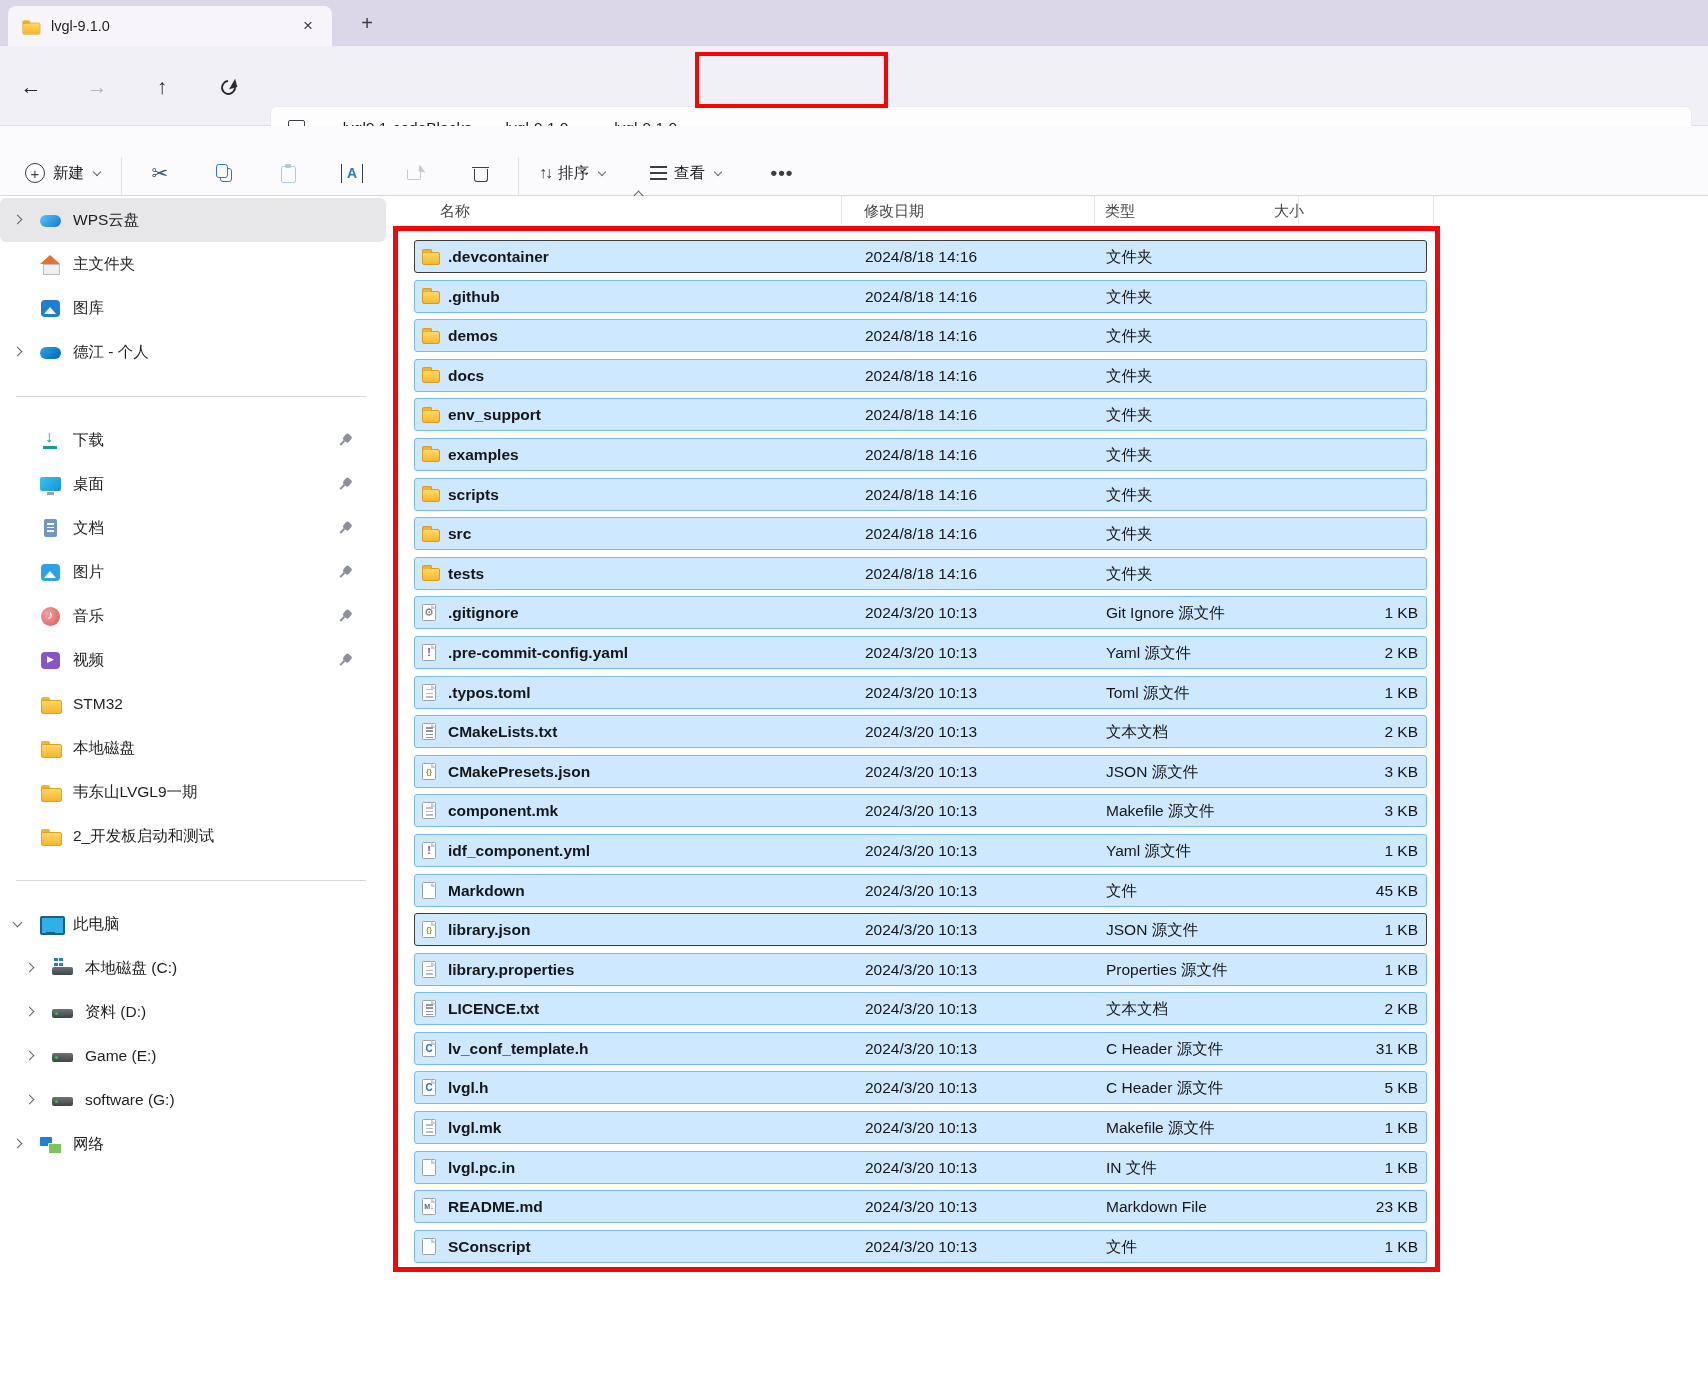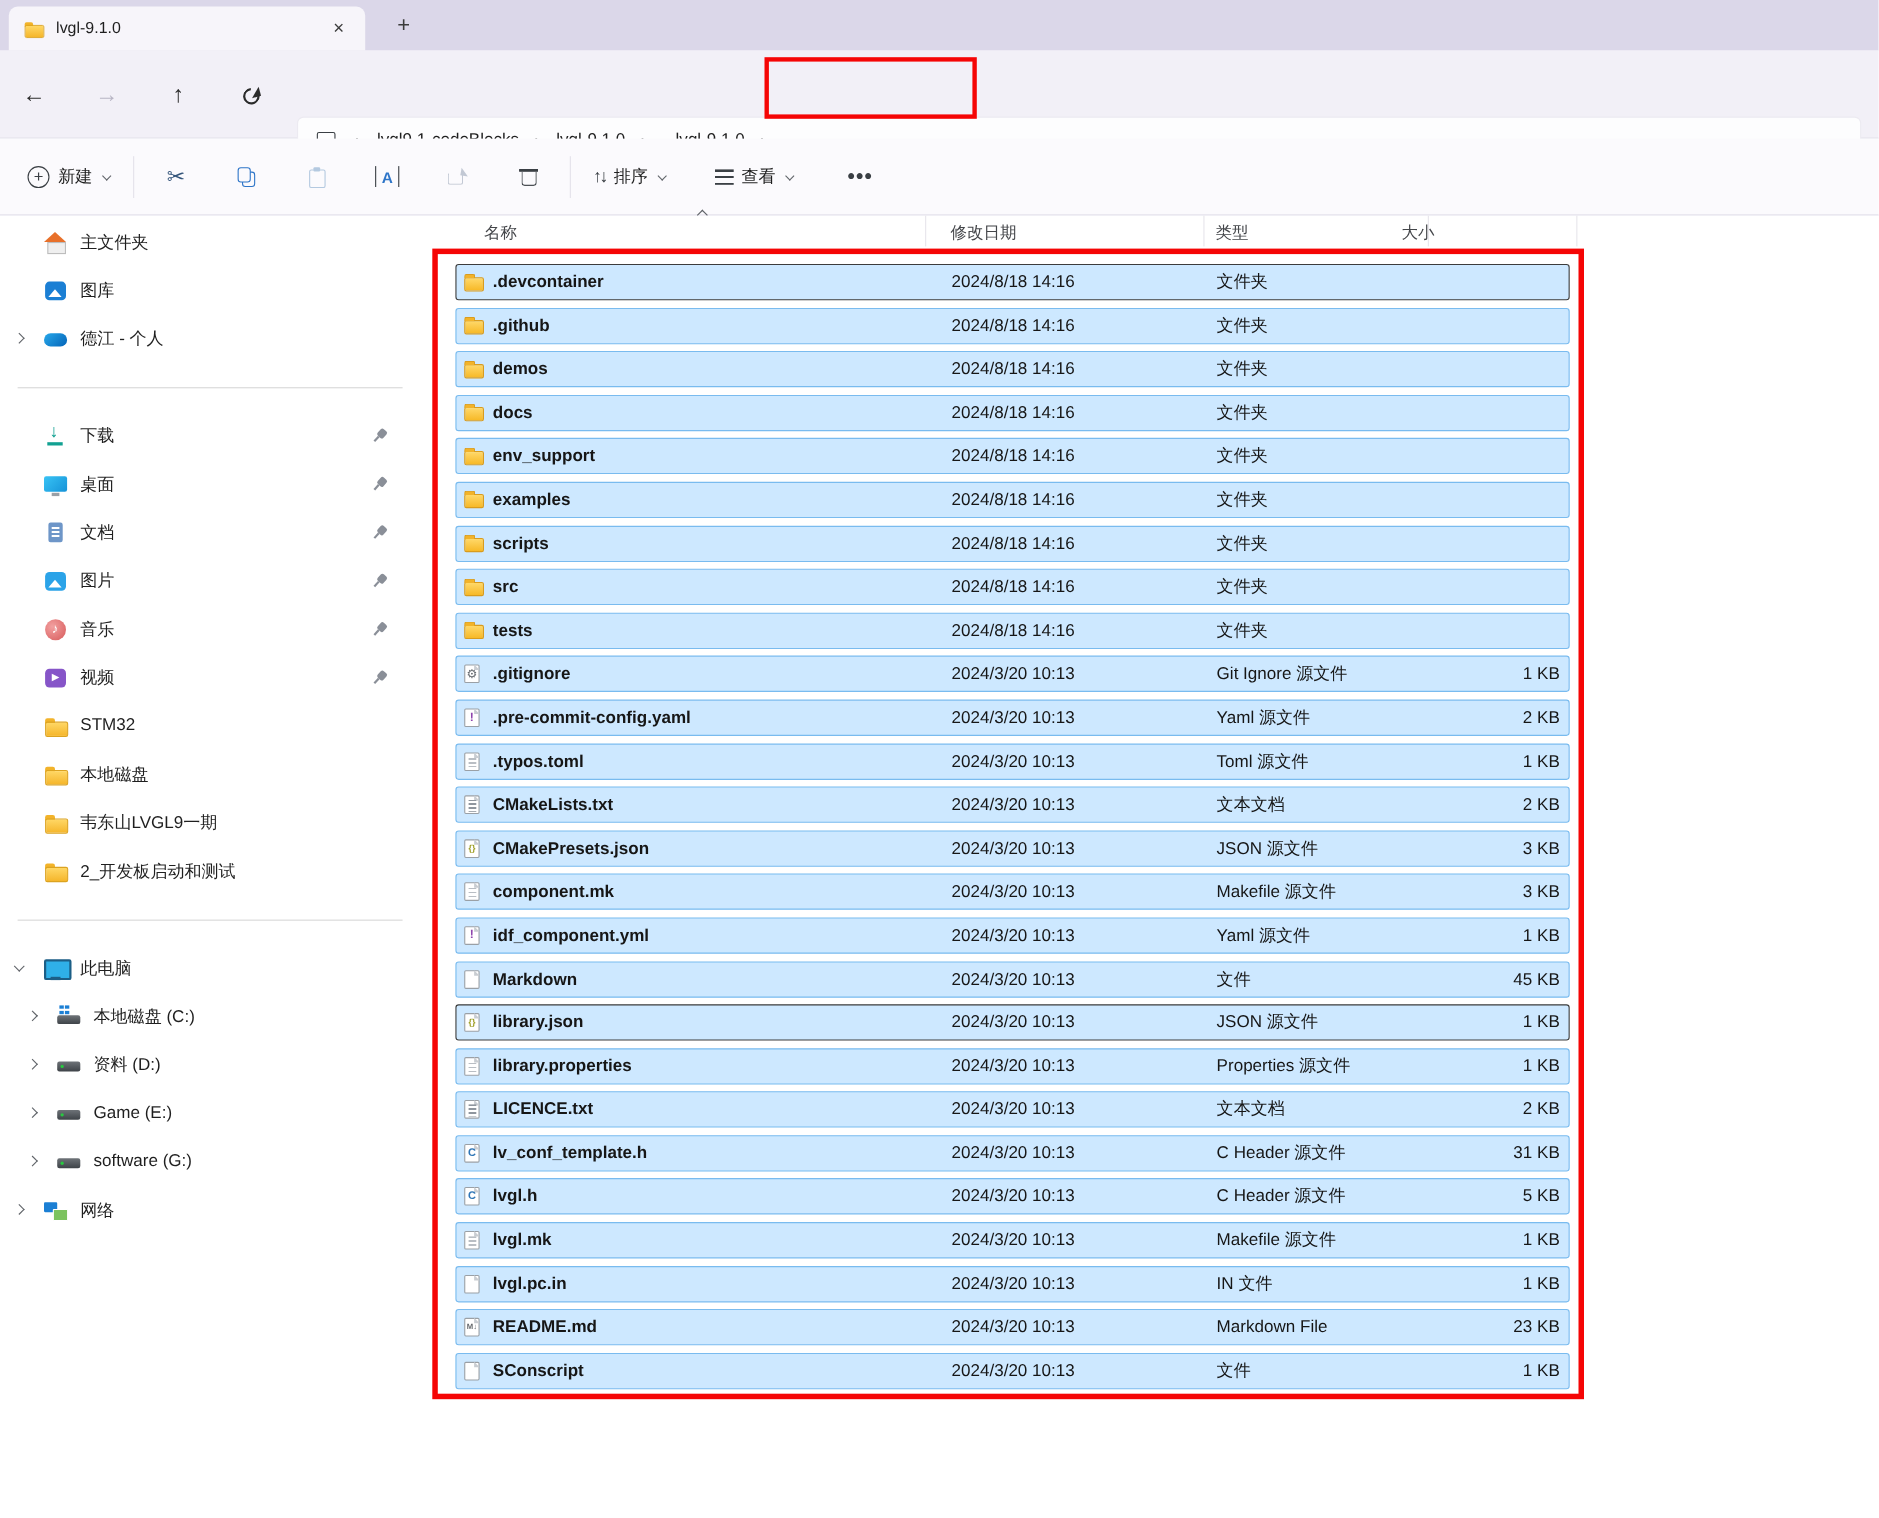--- a/index.html
+++ b/index.html
@@ -24,21 +24,21 @@
   .bc-pc::before{content:"";position:absolute;left:1px;top:0;width:15px;height:11px;border:1.6px solid #3a3f44;border-radius:2px;}
   .bc-pc::after{content:"";position:absolute;left:6px;top:11px;width:5px;height:4px;background:#3a3f44;box-shadow:-3px 4px 0 -1px #3a3f44,3px 4px 0 -1px #3a3f44;}
   .crumb{font-size:15.5px;color:#1f1f1f;white-space:nowrap;}
   .bc-sep{font-size:17px;color:#444;margin:0 14px;line-height:1;}
   .bc-last-wrap{position:relative;display:flex;align-items:center;padding:8px 12px;}
 
   
   .red-box{position:absolute;border:4px solid #F50505;pointer-events:none;z-index:50;}
 
   
-  .toolbar{position:absolute;left:0;top:126px;width:1708px;height:70px;background:#FBFAFD;border-bottom:1px solid #D9D5E3;display:flex;align-items:center;}
+  .toolbar{position:absolute;left:0;top:126px;width:1708px;height:70px;background:#FBFAFD;border-bottom:1px solid #D9D5E3;display:flex;align-items:flex-end;}
   .tgroup{display:flex;align-items:center;gap:7px;padding:0 14px;height:44px;border-radius:4px;}
   .tlabel{font-size:15.5px;color:#1f1f1f;white-space:nowrap;}
   .tdivider{width:1px;height:38px;background:#E4E1EA;margin:0 6px;}
   .tico{position:relative;display:inline-block;}
   .cdn{width:8px;height:8px;position:relative;margin-left:2px;}
   .cdn::before{content:"";position:absolute;left:1px;top:0;width:5px;height:5px;border-right:1.3px solid #5f6368;border-bottom:1.3px solid #5f6368;transform:rotate(45deg);}
   .ti-new{width:22px;height:22px;}
   .ti-new::before{content:"";position:absolute;inset:1px;border:1.5px solid #3a3f44;border-radius:50%;}
   .ti-new::after{content:"+";position:absolute;inset:0;display:flex;align-items:center;justify-content:center;font-size:15px;color:#3a3f44;}
   .tbtn{width:64px;height:44px;display:flex;align-items:center;justify-content:center;}
@@ -211,20 +211,25 @@
       <span class="tico ti-view"></span>
       <span class="tlabel">查看</span>
       <span class="cdn"></span>
     </div>
     <div class="tbtn" style="margin-left:14px">
       <span class="ti-more">•••</span>
     </div>
   </div>
 
   <div class="sidebar" id="sidebar">
+      <div class="side-item selected">
+        <span class="exp right"></span>
+        <span class="si si-wps-cloud"></span>
+        <span class="side-label">WPS云盘</span>
+      </div>
       <div class="side-item">
         <span class="exp"></span>
         <span class="si si-home"></span>
         <span class="side-label">主文件夹</span>
       </div>
       <div class="side-item">
         <span class="exp"></span>
         <span class="si si-gallery"></span>
         <span class="side-label">图库</span>
       </div>

